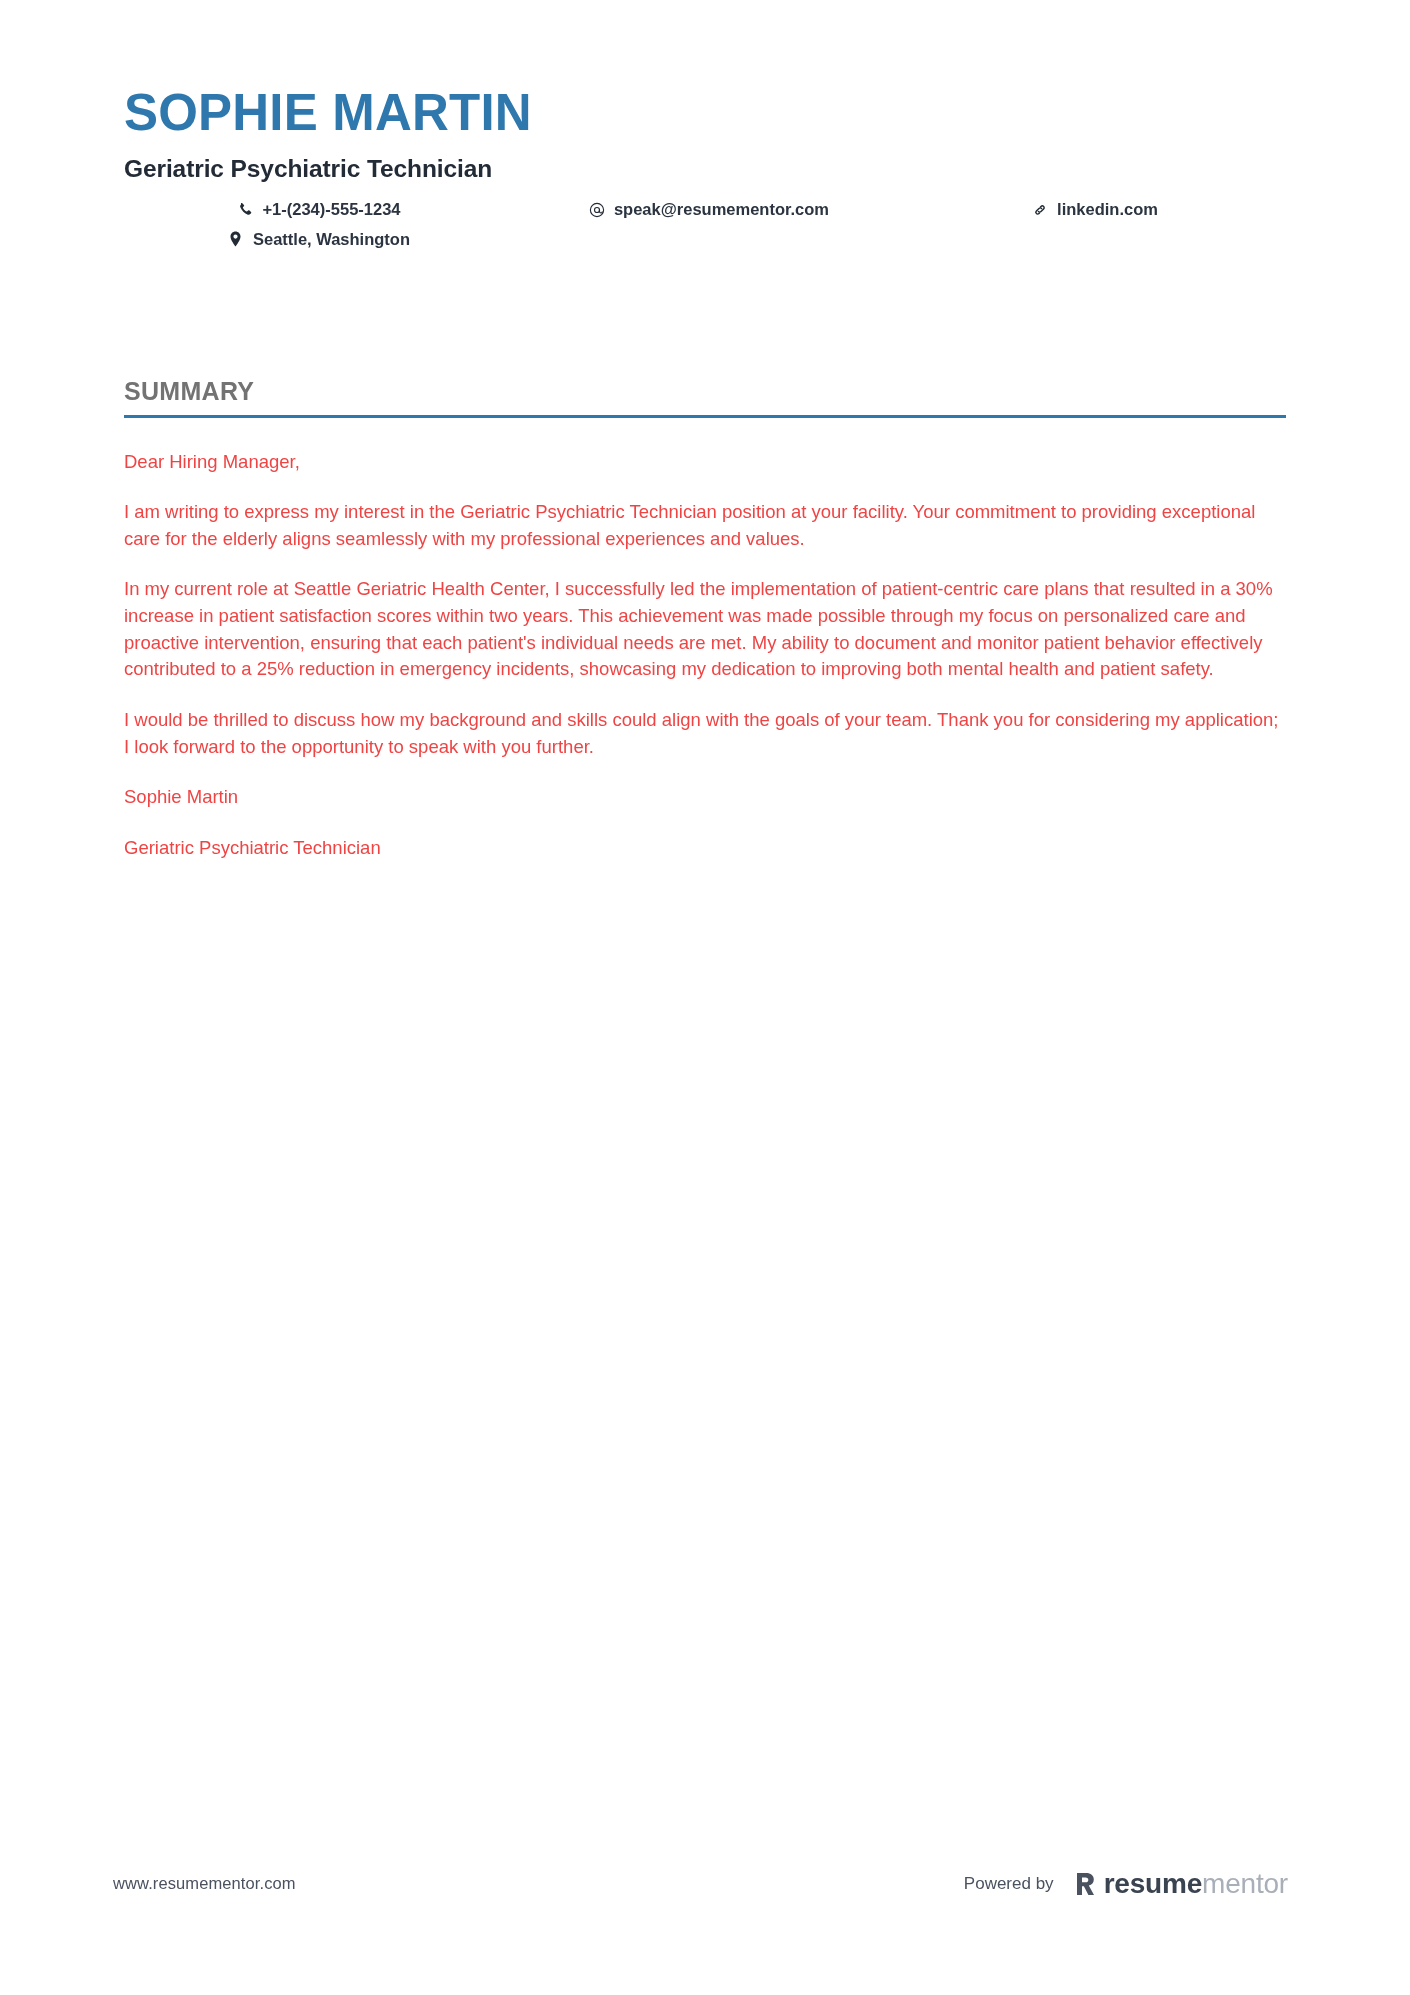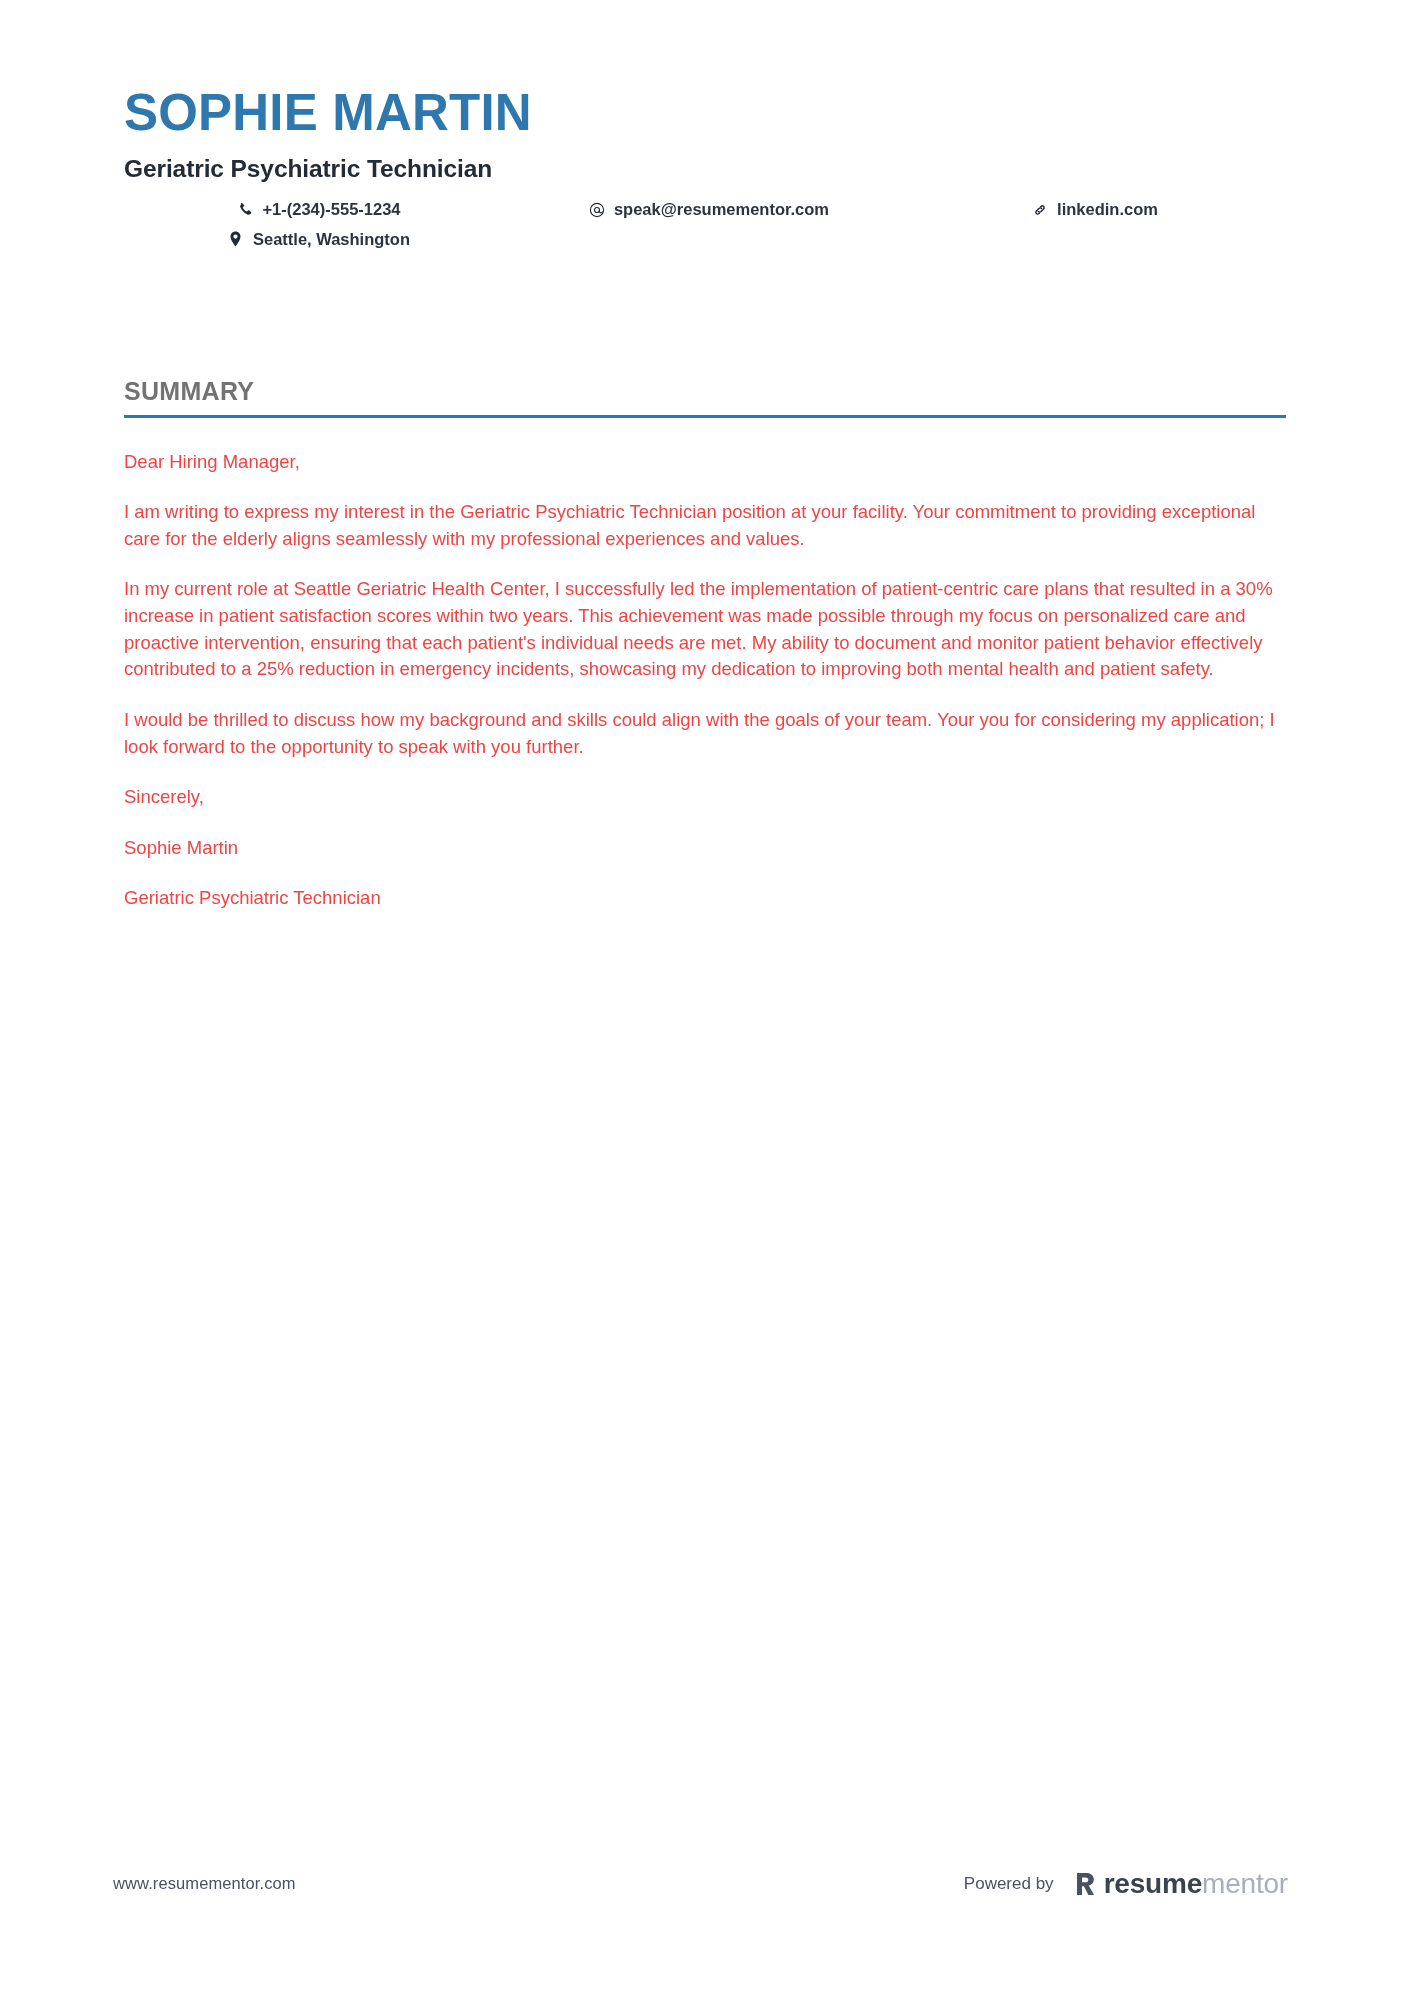--- a/index.html
+++ b/index.html
@@ -208,22 +208,21 @@
   </div>
 
   <div class="section">
     <h2 class="section-heading">Summary</h2>
     <div class="section-rule"></div>
 
     <div class="letter-body">
       <p>Dear Hiring Manager,</p>
       <p>I am writing to express my interest in the Geriatric Psychiatric Technician position at your facility. Your commitment to providing exceptional care for the elderly aligns seamlessly with my professional experiences and values.</p>
       <p>In my current role at Seattle Geriatric Health Center, I successfully led the implementation of patient-centric care plans that resulted in a 30% increase in patient satisfaction scores within two years. This achievement was made possible through my focus on personalized care and proactive intervention, ensuring that each patient's individual needs are met. My ability to document and monitor patient behavior effectively contributed to a 25% reduction in emergency incidents, showcasing my dedication to improving both mental health and patient safety.</p>
-      <p>I would be thrilled to discuss how my background and skills could align with the goals of your team. Your you for considering my application; I look forward to the opportunity to speak with you further.</p>
-      <p>Sincerely,</p>
+      <p>I would be thrilled to discuss how my background and skills could align with the goals of your team. Thank you for considering my application; I look forward to the opportunity to speak with you further.</p>
       <p>Sophie Martin</p>
       <p>Geriatric Psychiatric Technician</p>
     </div>
   </div>
 
   <div class="footer">
     <div class="footer-url">www.resumementor.com</div>
 
     <div class="footer-brand">
       <span class="powered-by">Powered by</span>

